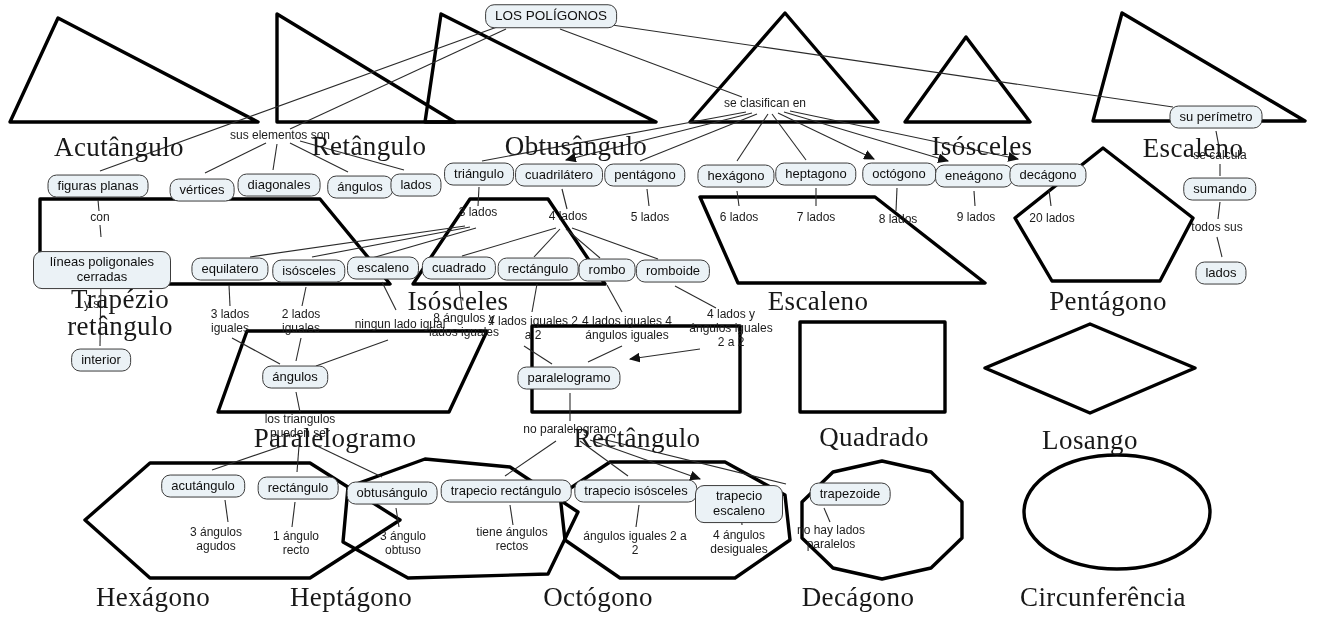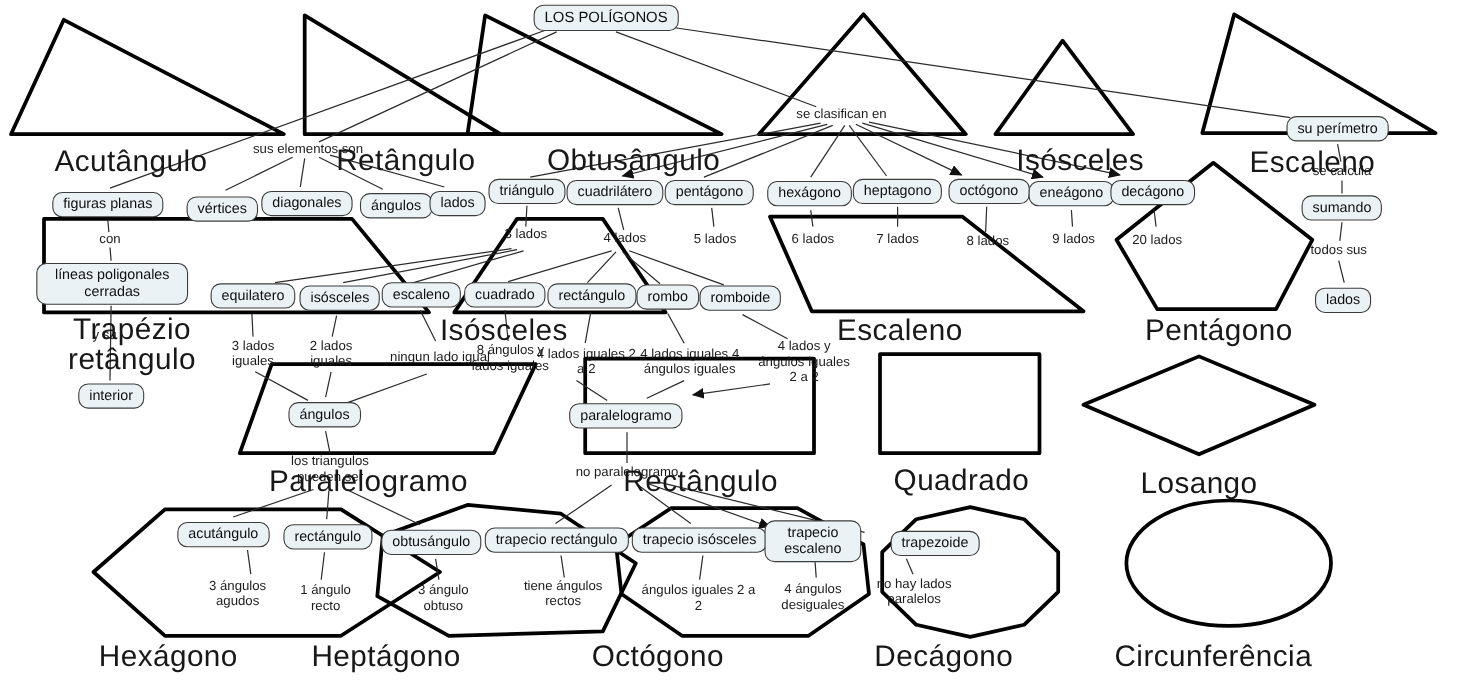--- a/index.html
+++ b/index.html
@@ -2,26 +2,26 @@
 <html><head>
 <meta charset="utf-8">
 <style>
   html,body{margin:0;padding:0;background:#fff;}
   .stage{position:relative;width:1328px;height:625px;background:#fff;overflow:hidden;
          font-family:"Liberation Sans",sans-serif;}
   svg.bg{position:absolute;left:0;top:0;}
   .node{position:absolute;transform:translate(-50%,-50%);background:#ebf2f6;
         border:1.6px solid #3c3c3c;border-radius:9px;padding:3px 9px;
         font-size:13px;color:#0f0f0f;white-space:nowrap;text-align:center;line-height:1.15;}
-  .node.wrap{white-space:normal;}
+  .node.wrap{white-space:normal;margin-top:12px;}
   .link{position:absolute;transform:translate(-50%,-50%);font-size:12px;color:#1b1b1b;
         text-align:center;white-space:nowrap;line-height:1.15;}
   .link.wrap{white-space:normal;}
   .big{position:absolute;transform:translate(-50%,-50%);
-       font-family:Liberation Sans, sans-serif;
+       font-family:Liberation Serif, serif;
        font-size:27px;color:#181818;white-space:nowrap;letter-spacing:.4px;text-align:center;line-height:1.0;}
   .big.wrap{white-space:normal;}
 </style>
 </head>
 <body>
 
 <div class="stage">
 
   <svg class="bg" width="1328" height="625" viewBox="0 0 1328 625">
     <defs>

